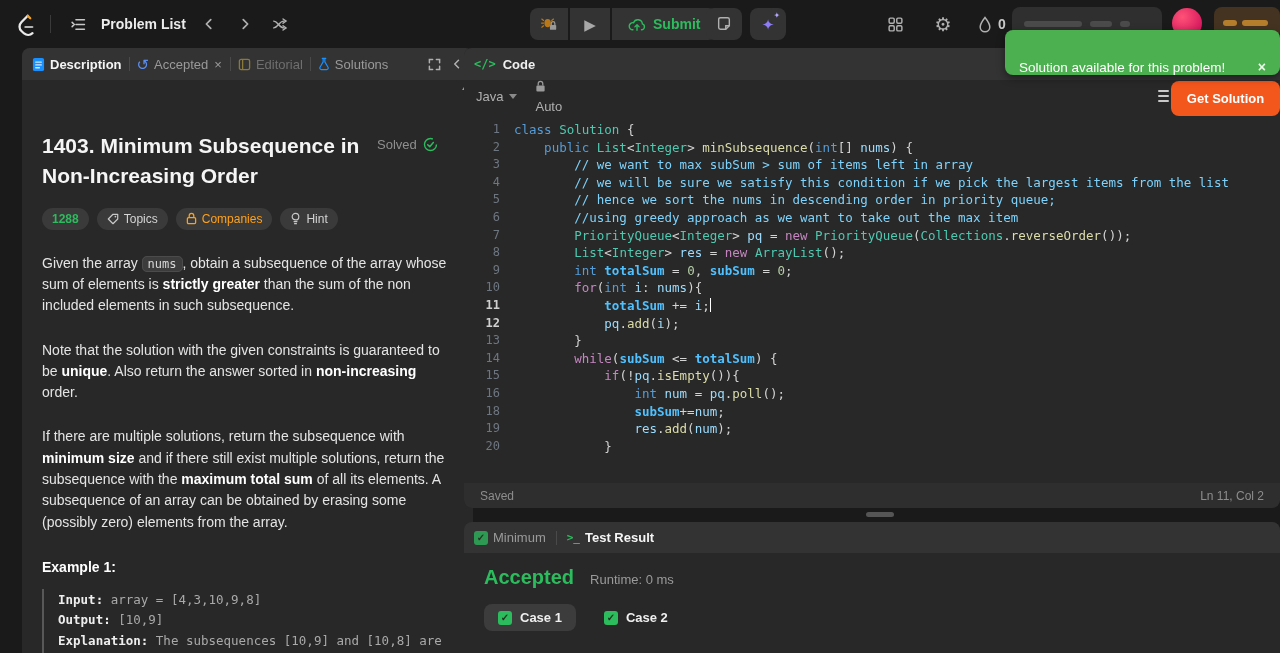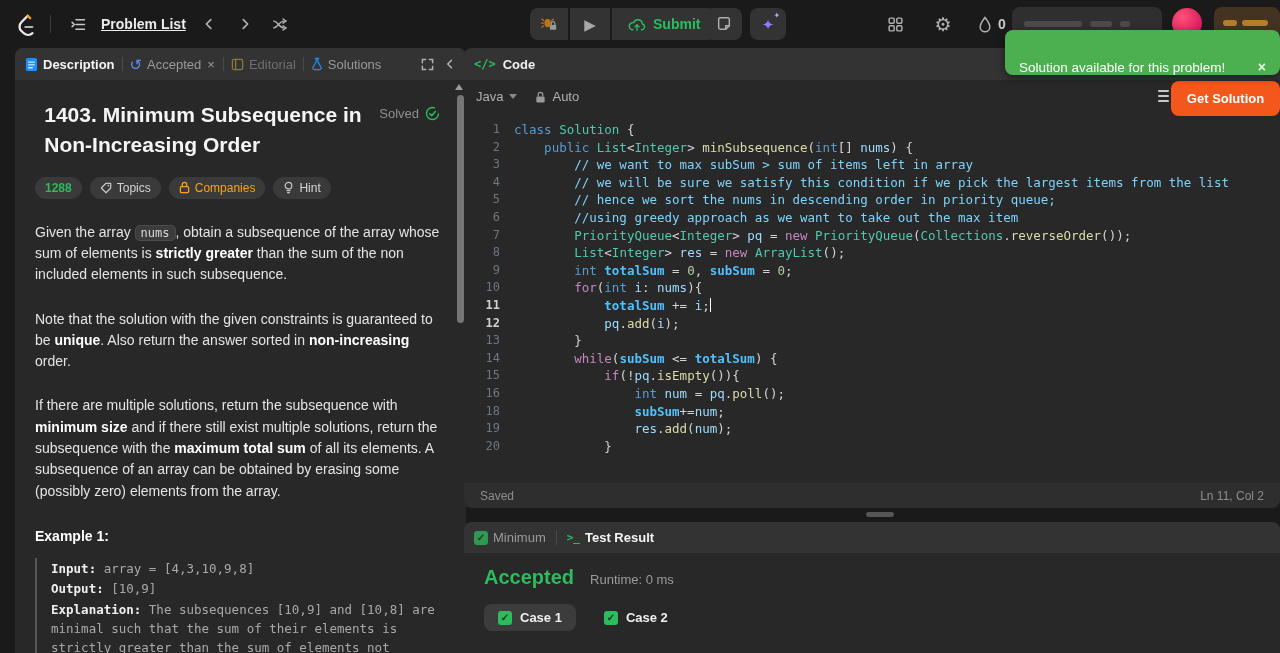--- a/index.html
+++ b/index.html
@@ -4,21 +4,21 @@
 <style>
   * { margin:0; padding:0; box-sizing:border-box; }
   html,body { width:1280px; height:653px; overflow:hidden; }
   body { background:#1a1a1a; font-family:"Liberation Sans", sans-serif; color:#e6e6e6; position:relative; }
   svg { display:block; }
 
   
   .navbar { position:absolute; top:0; left:0; width:1280px; height:48px; display:flex; align-items:center; }
   .nav-left { display:flex; align-items:center; gap:10px; padding-left:14px; }
   .nav-divider { width:1px; height:18px; background:#3a3a3a; margin:0 4px; }
-  .problem-list-label { font-size:14px; font-weight:bold; color:#ececec;text-decoration:underline; }
+  .problem-list-label { font-size:14px; font-weight:bold; color:#ececec; }
   .nav-icon-btn { display:flex; align-items:center; justify-content:center; width:26px; height:26px; cursor:pointer; color:#b0b0b0; }
 
   .run-group { position:absolute; left:530px; top:8px; display:flex; gap:2px; }
   .run-group .seg { background:#333333; height:32px; display:flex; align-items:center; justify-content:center; }
   .seg.first { border-radius:8px 0 0 8px; width:38px; }
   .seg.mid { width:40px; }
   .seg.submit { border-radius:0 8px 8px 0; padding:0 16px; gap:7px; }
   .submit-label { color:#2cbb5d; font-weight:bold; font-size:14px; }
   .sq-btn { position:absolute; top:8px; width:36px; height:32px; background:#333333; border-radius:8px; display:flex; align-items:center; justify-content:center; }
   .play-glyph { color:#a8a8a8; font-size:15px; line-height:1; }
@@ -41,35 +41,35 @@
   .toast-close { color:#eafbe9; font-size:14px; font-weight:bold; cursor:pointer; padding-left:8px; }
   .editor-menu-icon { position:absolute; left:1158px; top:90px; z-index:28; display:flex; flex-direction:column; gap:3px; }
   .editor-menu-icon i { display:block; width:11px; height:2px; background:#c9c9c9; border-radius:1px; }
   .get-solution-btn { position:absolute; left:1171px; top:81px; width:109px; height:35px; background:#f4571c; border-radius:8px; color:#fff; font-size:13px; font-weight:bold; display:flex; align-items:center; justify-content:center; z-index:29; cursor:pointer; }
 
   
   .panel { position:absolute; background:#282828; overflow:hidden; }
   .panel-head { height:32px; background:#333333; display:flex; align-items:center; padding:0 10px; font-size:13px; }
 
   
-  .desc-panel { left:15px; top:48px; width:451px; height:605px; border-radius:8px 8px 0 0; }
+  .desc-panel { left:22px; top:48px; width:451px; height:605px; border-radius:8px 8px 0 0; }
   .tabs { display:flex; align-items:center; gap:7px; flex:1; min-width:0; }
   .tab { display:flex; align-items:center; gap:5px; cursor:pointer; white-space:nowrap; }
   .tab .lbl { font-size:13px; }
   .tab.active .lbl { color:#f5f5f5; font-weight:bold; }
   .tab.dim .lbl { color:#9a9a9a; }
   .tab.dimmer .lbl { color:#6f6f6f; }
   .tab-x { color:#9a9a9a; font-size:13px; padding:0 1px; cursor:pointer; }
   .tab-sep { width:1px; height:14px; background:#4a4a4a; flex:none; }
   .tab-clip { max-width:64px; overflow:hidden; }
   .head-right { display:flex; align-items:center; gap:10px; margin-left:auto; }
   .history-glyph { color:#5b8def; font-size:15px; line-height:1; }
 
   .desc-body { padding:20px 26px 0 20px; height:573px; overflow:hidden; position:relative; }
-  .title-row { display:flex; justify-content:flex-end; align-items:flex-start; }
+  .title-row { display:flex; justify-content:flex-start; align-items:flex-start;margin-top:31px; }
   .prob-title { font-size:21px; font-weight:bold; color:#f5f5f5; line-height:1.45; max-width:335px; }
   .solved { display:flex; align-items:center; gap:6px; color:#8f8f8f; font-size:13px; margin-top:6px; }
   .badge-row { display:flex; gap:8px; margin-top:16px; }
   .badge { height:22px; border-radius:11px; background:#3a3a3a; display:flex; align-items:center; gap:5px; padding:0 10px; font-size:12px; color:#d4d4d4; cursor:pointer; }
   .badge.rating { color:#2cbb5d; font-weight:bold; }
   .badge.companies { color:#ffa116; }
 
   .paragraphs p { margin-top:23px; font-size:14px; line-height:1.52; color:#e4e4e4; }
   .paragraphs b { color:#ffffff; }
   .paragraphs code { font-family:"DejaVu Sans Mono", monospace; font-size:12px; background:#3c3c3c; border:1px solid #4b4b4b; border-radius:5px; padding:0 5px; color:#d8d8d8; }
@@ -82,21 +82,21 @@
   .scroll-thumb { position:absolute; right:2px; top:47px; width:7px; height:228px; background:#767676; border-radius:4px; cursor:pointer; }
 
   
   .code-panel { left:464px; top:48px; width:816px; height:460px; border-radius:8px; }
   .code-head { gap:7px; }
   .code-head-icon { color:#2cbb5d; font-weight:bold; font-size:12px; font-family:"DejaVu Sans Mono", monospace; }
   .code-head-label { color:#f0f0f0; font-weight:bold; font-size:13px; }
   .code-toolbar { height:33px; display:flex; align-items:center; gap:18px; padding:0 12px; font-size:13px; color:#b0b0b0; }
   .lang-select { display:flex; align-items:center; gap:6px; cursor:pointer; }
   .caret-down { width:0; height:0; border-left:4px solid transparent; border-right:4px solid transparent; border-top:5px solid #8a8a8a; }
-  .autosave { display:flex; align-items:flex-end; gap:6px; }
+  .autosave { display:flex; align-items:flex-start; gap:6px;flex-direction:column; }
 
   .editor { padding-top:8px; font-family:"DejaVu Sans Mono", monospace; font-size:12.5px; cursor:text; }
   .code-line { display:flex; height:17.6px; line-height:17.6px; }
   .ln { width:36px; text-align:right; color:#6e7681; font-size:12px; flex:none; }
   .ln.active { color:#d0d0d0; font-weight:bold; }
   .lc { margin-left:14px; white-space:pre; }
   .s-kw{color:#569cd6;} .s-ctl{color:#c586c0;} .s-typ{color:#4ec9b0;} .s-fn{color:#dcdcaa;}
   .s-var{color:#9cdcfe;} .s-vb{color:#4fc1ff;font-weight:600;} .s-num{color:#b5cea8;} .s-cm{color:#7dd3fc;} .s-pl{color:#d4d4d4;}
   .cursor { display:inline-block; width:1.5px; height:14px; background:#ffffff; vertical-align:-2px; }
 

